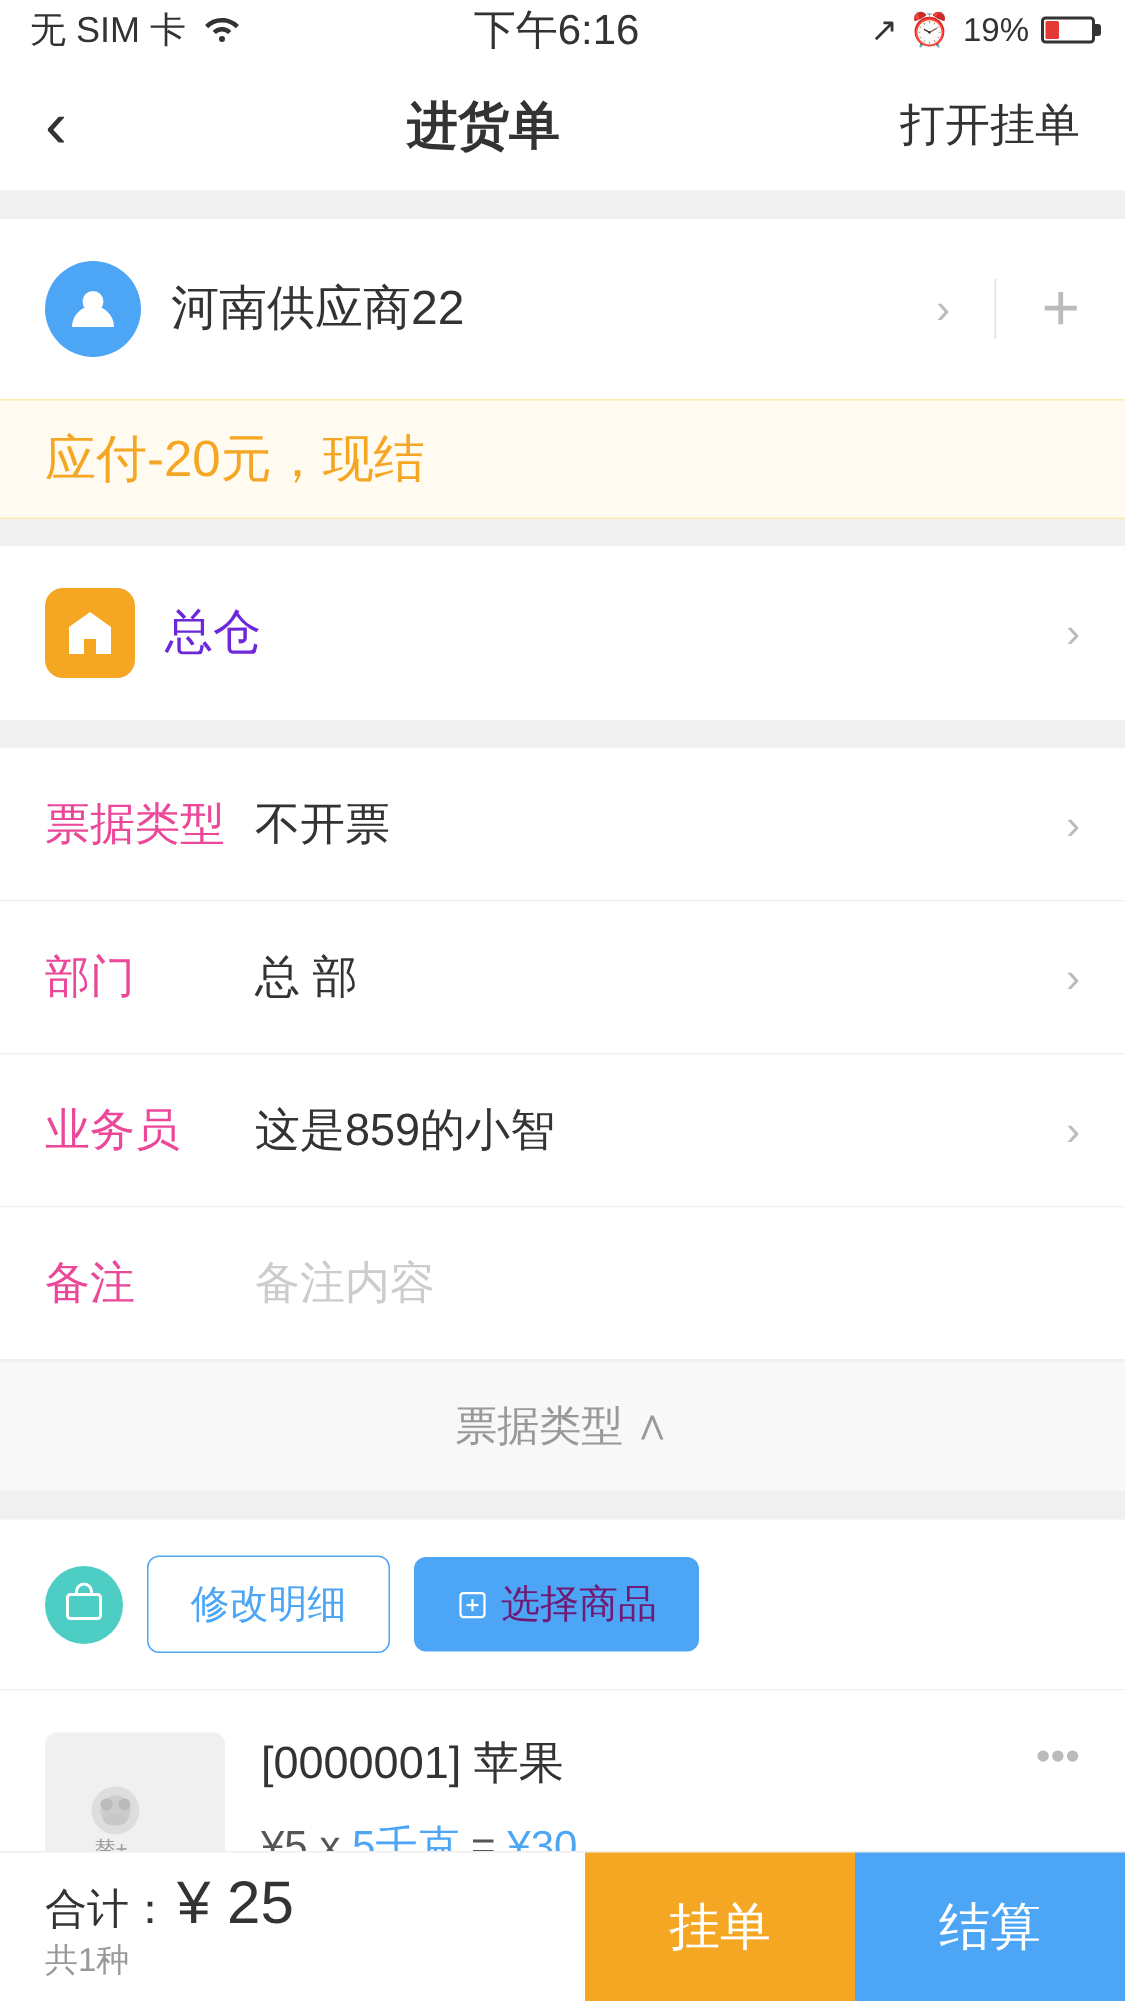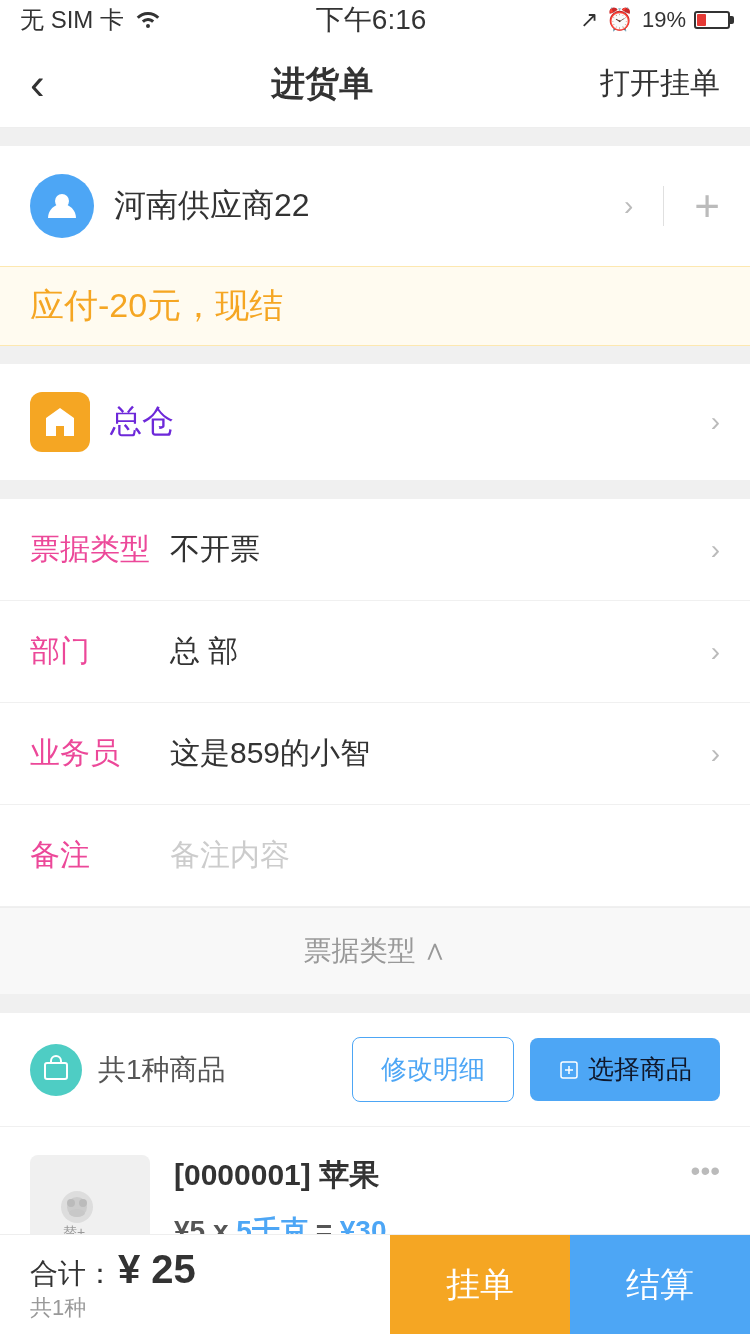--- a/index.html
+++ b/index.html
@@ -158,21 +158,21 @@
       color: #4da6f5;
       background: #fff;
       padding: 14px 28px;
       font-size: 26px;
       border-radius: 8px;
       cursor: pointer;
       margin-right: 16px;
     }
     .btn-primary {
       background: #4da6f5;
-      color: #0f172a;
+      color: #701a75;
       padding: 14px 28px;
       font-size: 26px;
       border-radius: 8px;
       cursor: pointer;
       border: none;
       display: flex;
       align-items: center;
       gap: 8px;
     }
 
@@ -188,21 +188,21 @@
     .product-thumb {
       width: 120px;
       height: 120px;
       background: #f0f0f0;
       border-radius: 8px;
       display: flex;
       align-items: center;
       justify-content: center;
       flex-shrink: 0;
     }
-    .product-info { flex: 1; font-weight: bold; }
+    .product-info { flex: 1; }
     .product-name { font-size: 30px; color: #333; margin-bottom: 16px; }
     .product-price { font-size: 28px; color: #555; }
     .product-price .blue { color: #4da6f5; }
     .product-menu { color: #bbb; font-size: 28px; cursor: pointer; }
 
     
     .bottom-bar {
       position: fixed;
       bottom: 0;
       left: 0;
@@ -336,21 +336,20 @@
 <div class="section-divider"></div>
 
 <div class="card">
   <div class="products-header">
     <div class="products-icon">
       <svg width="30" height="30" viewBox="0 0 30 30" fill="white">
         <rect x="4" y="8" width="22" height="16" rx="2" fill="none" stroke="white" stroke-width="2"></rect>
         <path d="M10 8V6a5 5 0 0 1 10 0v2" stroke="white" stroke-width="2" fill="none"></path>
       </svg>
     </div>
-    <span class="products-count">共1种商品</span>
     <button class="btn-outline">修改明细</button>
     <button class="btn-primary">
       <svg width="22" height="22" viewBox="0 0 22 22" fill="white">
           <rect x="3" y="3" width="16" height="16" rx="2" fill="none" stroke="white" stroke-width="1.5"></rect>
           <line x1="11" y1="7" x2="11" y2="15" stroke="white" stroke-width="1.5"></line>
           <line x1="7" y1="11" x2="15" y2="11" stroke="white" stroke-width="1.5"></line>
         </svg>
       <span>选择商品</span>
     </button>
   </div>
@@ -384,19 +383,19 @@
     <span class="product-menu">•••</span>
   </div>
 </div>
 
 <div style="height: 110px;"></div>
 
 <div class="bottom-bar">
   <div class="total-section">
     <div style="display:flex; align-items:baseline; gap:4px;">
       <span style="font-size:28px;color:#333;">合计：</span>
-      <span style="font-size:40px;font-weight:700;color:#333;">¥ 25</span>
+      <span style="font-size:40px;font-weight:400;color:#333;">¥ 25</span>
     </div>
     <span style="font-size:22px;color:#999;">共1种</span>
   </div>
   <div class="btn-hang">挂单</div>
   <div class="btn-checkout">结算</div>
 </div>
 
 </body></html>

